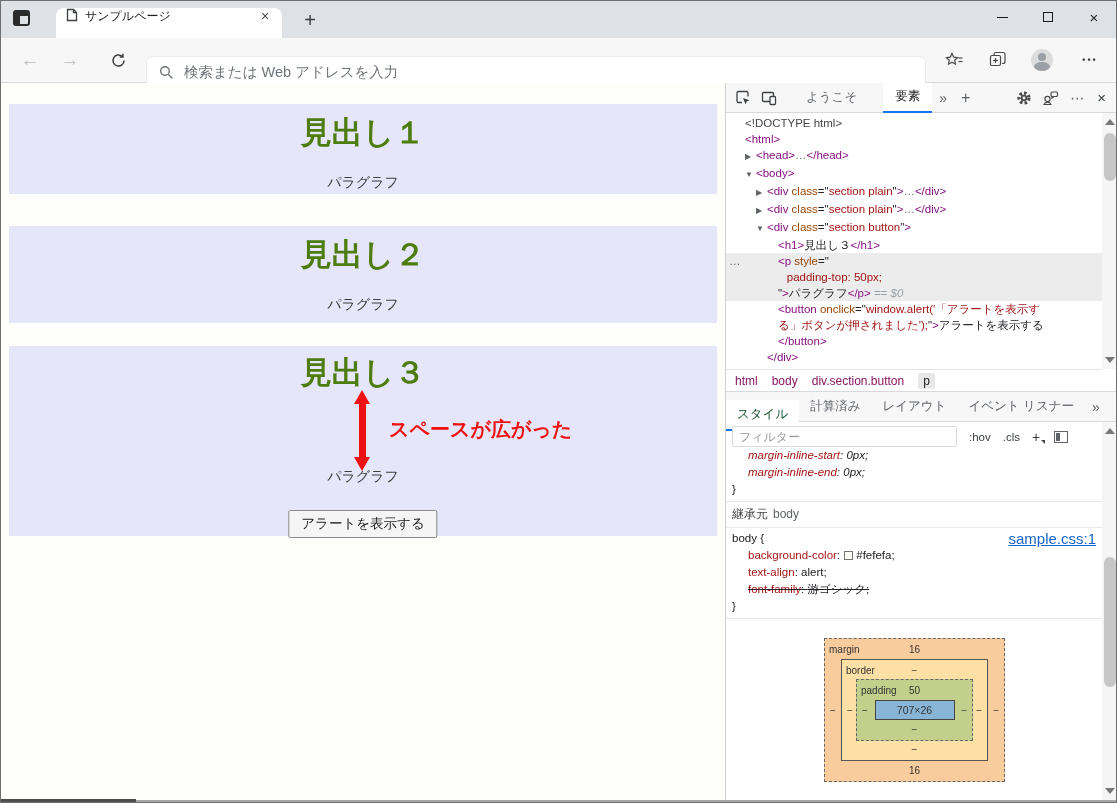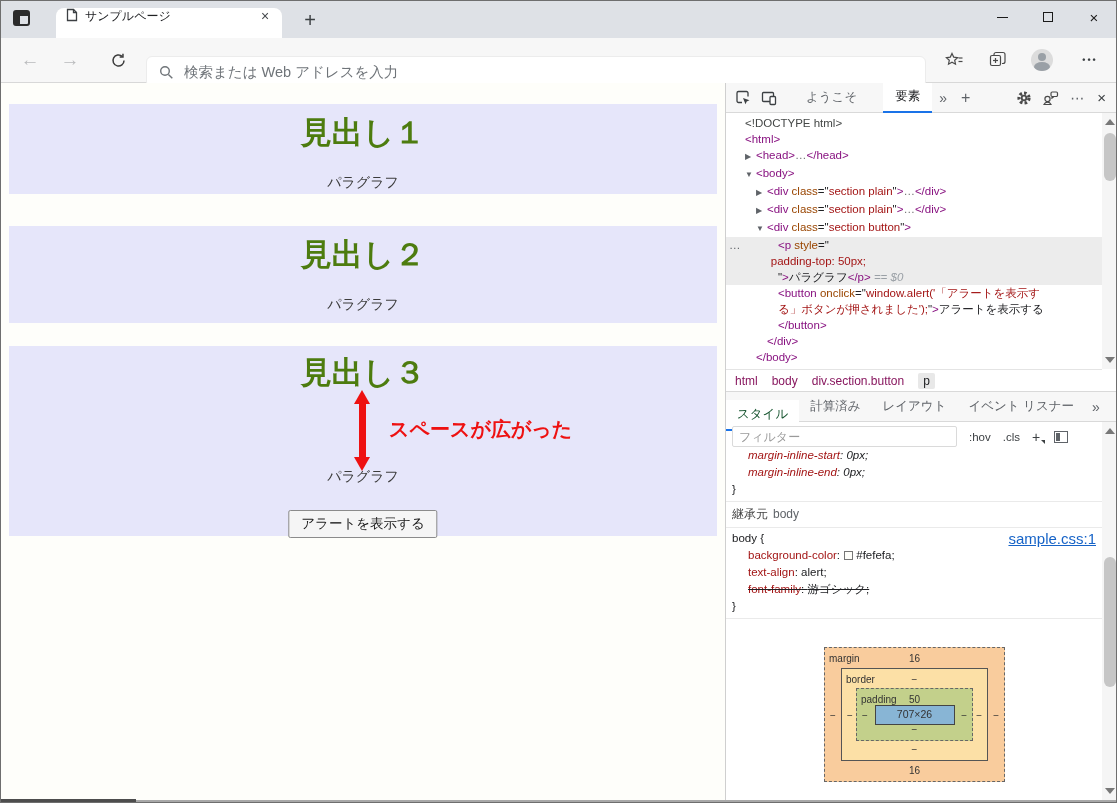--- a/index.html
+++ b/index.html
@@ -99,21 +99,21 @@
   .prop { color:#a31515; }
   .val { color:#202124; }
   .swatch { display:inline-block; width:9px; height:9px; border:1px solid #767676; margin:0 3px -1px 1px; }
   .inherited { padding:4px 6px; font-family:"Liberation Sans", sans-serif; font-size:12px; color:#444; border-bottom:1px solid #eaeaea; }
   .inh-link { color:#5f6368; margin-left:5px; }
   .css-link { float:right; font-size:15px; color:#1663c7; text-decoration:underline; }
 
   
   .boxmodel { position:absolute; left:98px; top:187px; width:181px; height:144px; font-family:"Liberation Sans", sans-serif; font-size:10px; color:#333; }
   .bm { position:absolute; }
-  .bm-margin  { left:0; top:0; right:0; bottom:0; border:1px dashed #666;margin-top:9px; }
+  .bm-margin  { left:0; top:0; right:0; bottom:0; border:1px dashed #666; }
   .bm-border  { left:16px; top:20px; right:16px; bottom:20px; border:1px solid #555; }
   .bm-padding { left:14px; top:19px; right:14px; bottom:19px; border:1px dashed #666; }
   .bm-content { left:50%; top:50%; transform:translate(-50%,-50%); width:80px; height:20px; border:1px solid #444; display:flex; align-items:center; justify-content:center; font-size:10.5px; }
   .bm-label { position:absolute; left:4px; top:2px; }
   .bm-top { position:absolute; left:0; right:0; top:2px; text-align:center; }
   .bm-bottom { position:absolute; left:0; right:0; bottom:2px; text-align:center; }
   .bm-left { position:absolute; left:5px; top:50%; transform:translateY(-50%); }
   .bm-right { position:absolute; right:5px; top:50%; transform:translateY(-50%); }
 
   
@@ -267,22 +267,23 @@
   </div>
 
   <div class="dt-dom">
       <div class="dtrow" style="padding-left: 19px;"><span class="c-doc">&lt;!DOCTYPE html&gt;</span></div>
       <div class="dtrow" style="padding-left: 19px;"><span class="c-tag">&lt;html&gt;</span></div>
       <div class="dtrow" style="padding-left: 30px;"><span class="arrow">▶</span><span class="c-tag">&lt;head&gt;</span><span class="c-gray">…</span><span class="c-tag">&lt;/head&gt;</span></div>
       <div class="dtrow" style="padding-left: 30px;"><span class="arrow">▼</span><span class="c-tag">&lt;body&gt;</span></div>
       <div class="dtrow" style="padding-left: 41px;"><span class="arrow">▶</span><span class="c-tag">&lt;div</span><span class="c-attr"> class</span><span class="c-txt">="</span><span class="c-str">section plain</span><span class="c-txt">"</span><span class="c-tag">&gt;</span><span class="c-gray">…</span><span class="c-tag">&lt;/div&gt;</span></div>
       <div class="dtrow" style="padding-left: 41px;"><span class="arrow">▶</span><span class="c-tag">&lt;div</span><span class="c-attr"> class</span><span class="c-txt">="</span><span class="c-str">section plain</span><span class="c-txt">"</span><span class="c-tag">&gt;</span><span class="c-gray">…</span><span class="c-tag">&lt;/div&gt;</span></div>
       <div class="dtrow" style="padding-left: 41px;"><span class="arrow">▼</span><span class="c-tag">&lt;div</span><span class="c-attr"> class</span><span class="c-txt">="</span><span class="c-str">section button</span><span class="c-txt">"</span><span class="c-tag">&gt;</span></div>
+      <div class="dtrow" style="padding-left: 52px;"><span class="c-tag">&lt;h1&gt;</span><span class="c-txt">見出し３</span><span class="c-tag">&lt;/h1&gt;</span></div>
       <div class="dtrow sel" style="padding-left: 52px;"><span class="gutter">…</span><span class="c-tag">&lt;p</span><span class="c-attr"> style</span><span class="c-txt">="</span></div>
-      <div class="dtrow sel" style="padding-left: 32px;"><span class="c-str">    padding-top: 50px;</span></div>
+      <div class="dtrow sel" style="padding-left: 48px;"><span class="c-str">    padding-top: 50px;</span></div>
       <div class="dtrow sel" style="padding-left: 52px;"><span class="c-txt">"</span><span class="c-tag">&gt;</span><span class="c-txt">パラグラフ</span><span class="c-tag">&lt;/p&gt;</span><span class="c-eq"> == $0</span></div>
       <div class="dtrow" style="padding-left: 52px;"><span class="c-tag">&lt;button</span><span class="c-attr"> onclick</span><span class="c-txt">="</span><span class="c-str">window.alert('「アラートを表示す</span></div>
       <div class="dtrow" style="padding-left: 52px;"><span class="c-str">る」ボタンが押されました');</span><span class="c-txt">"</span><span class="c-tag">&gt;</span><span class="c-txt">アラートを表示する</span></div>
       <div class="dtrow" style="padding-left: 52px;"><span class="c-tag">&lt;/button&gt;</span></div>
       <div class="dtrow" style="padding-left: 41px;"><span class="c-tag">&lt;/div&gt;</span></div>
       <div class="dtrow" style="padding-left: 30px;"><span class="c-tag">&lt;/body&gt;</span></div>
     </div>
 
   <div class="sbar sb1">
     <div class="sb-up"></div>

